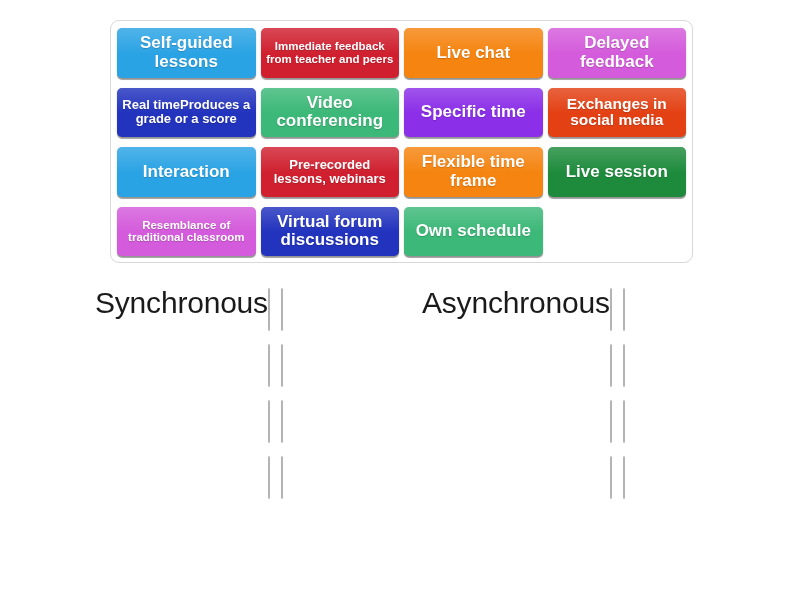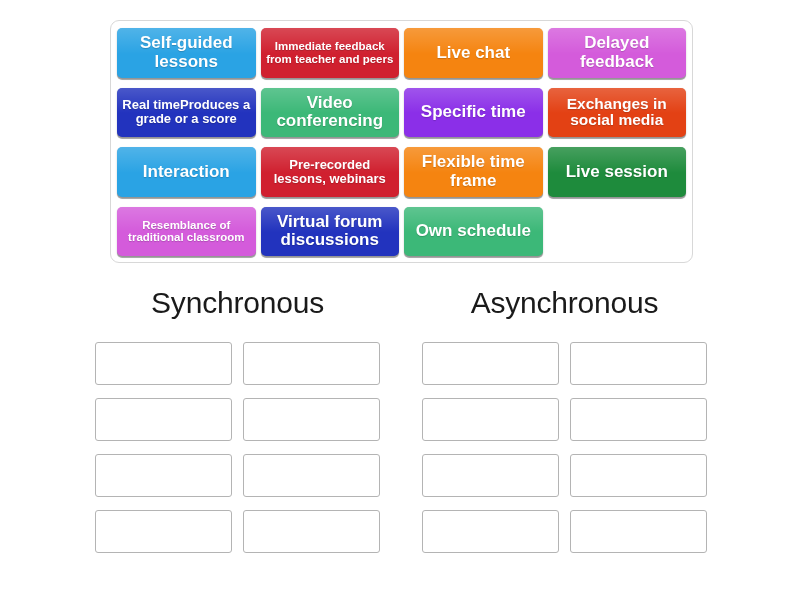--- a/index.html
+++ b/index.html
@@ -90,21 +90,20 @@
     left: 95px;
     top: 288px;
     width: 612px;
     height: 290px;
     display: flex;
     gap: 42px;
   }
   .column {
     flex: 1 1 0;
     display: flex;
-    flex-direction: column;
   }
   .column-title {
     text-align: center;
     font-size: 30px;
     font-weight: 400;
     color: #1a1a1a;
     line-height: 1;
     margin: 0 0 24px 0;
     letter-spacing: -0.2px;
   }

